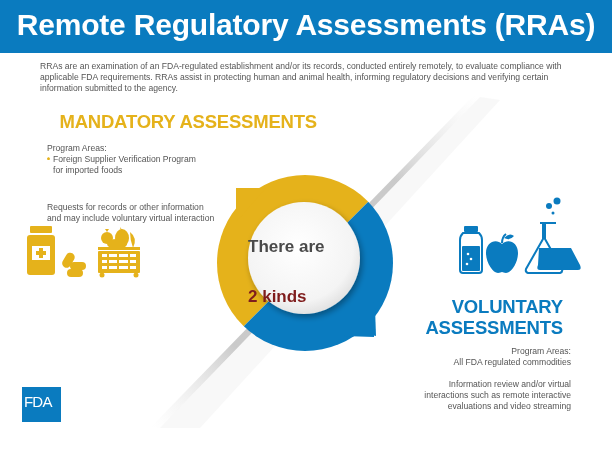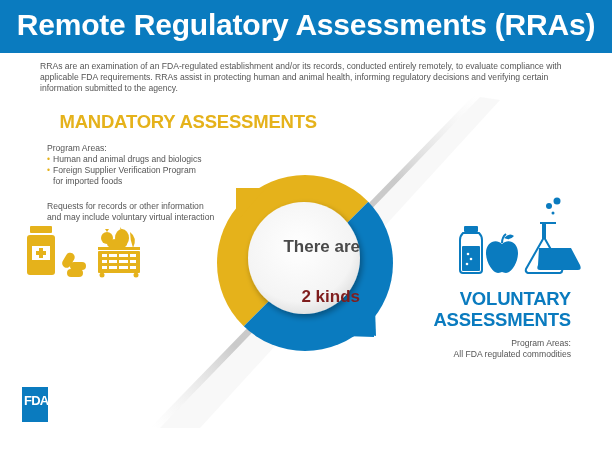--- a/index.html
+++ b/index.html
@@ -8,32 +8,32 @@
   .header h1 { margin:0; position:absolute; left:0; right:0; top:8px; text-align:center; color:#fff; font-size:30px; font-weight:bold; letter-spacing:-0.2px; }
   .intro { position:absolute; left:40px; width:532px; top:61px; text-align:left; font-size:8.1px; line-height:10.6px; color:#555; }
   .diag { position:absolute; left:0; top:0; width:612px; height:450px; pointer-events:none; }
   .mand { position:absolute; left:47px; top:111px; width:270px; }
   .mand h2 { margin:0; color:#e5b21b; font-size:18.5px; font-weight:bold; letter-spacing:-0.2px;text-align:right; }
   .txt { font-size:8.6px; line-height:11px; color:#555; }
   .mand .areas { margin-top:10px; }
   .mand ul { list-style:none; margin:0; padding:0; }
   .mand li { position:relative; padding-left:6px; }
   .mand li .bullet { position:absolute; left:0; top:0; color:#e5b21b; }
-  .mand .req { margin-top:14px; }
+  .mand .req { margin-top:26px; }
   .icons-left { position:absolute; left:25px; top:226px; }
   .ring { position:absolute; left:0; top:0; }
-  .center-text { position:absolute; left:248px; width:112px; top:236px; text-align:right; font-weight:bold; font-size:17px; line-height:22px; }
+  .center-text { position:absolute; left:248px; width:112px; top:236px; text-align:left; font-weight:bold; font-size:17px; line-height:22px; }
   .center-text .l1 { color:#4a4a4a; display:block; }
   .center-text .l2 { color:#7f1d1d; display:block;margin-top:28px; }
   .icons-right { position:absolute; left:458px; top:196px; }
   .vol { position:absolute; right:41px; top:288px; text-align:right; width:250px; }
-  .vol h2 { margin:0; color:#0a7bbf; font-size:18.5px; font-weight:bold; line-height:21px; letter-spacing:-0.2px; }
+  .vol h2 { margin:8px; color:#0a7bbf; font-size:18.5px; font-weight:bold; line-height:21px; letter-spacing:-0.2px; }
   .vol .areas { margin-top:8px; }
   .vol .info { margin-top:11px; }
-  .fda { position:absolute; left:22px; top:387px; width:26px; height:35px; background:#0a7bbf; color:#fff; font-weight:bold; font-size:13px; letter-spacing:-0.8px; }
+  .fda { position:absolute; left:22px; top:387px; width:39px; height:35px; background:#0a7bbf; color:#fff; font-weight:normal; font-size:15px; letter-spacing:-0.8px; }
   .fda span { position:absolute; left:2px; top:6px; }
 </style>
 </head>
 <body>
 
 <div class="header">
   <h1>Remote Regulatory Assessments (RRAs)</h1>
 </div>
 
 <div class="intro txt">RRAs are an examination of an FDA-regulated establishment and/or its records, conducted entirely remotely, to evaluate compliance with applicable FDA requirements. RRAs assist in protecting human and animal health, informing regulatory decisions and verifying certain information submitted to the agency.</div>
@@ -103,21 +103,20 @@
   <span class="l2">2 kinds</span>
 </div>
 
 <div class="mand">
   <h2>MANDATORY ASSESSMENTS</h2>
   <div class="areas txt">
     <div>Program Areas:</div>
     <ul>
       <li>
         <span class="bullet">•</span>
-        <span>Human and animal drugs and biologics</span>
       </li>
       <li>
         <span class="bullet">•</span>
         <span>Foreign Supplier Verification Program</span><br>
         <span>for imported foods</span>
       </li>
     </ul>
   </div>
   <div class="req txt">
     <span>Requests for records or other information</span><br>
@@ -183,17 +182,22 @@
 
 <div class="vol">
   <h2>
     <span>VOLUNTARY</span><br>
     <span>ASSESSMENTS</span>
   </h2>
   <div class="areas txt">
     <span>Program Areas:</span><br>
     <span>All FDA regulated commodities</span>
   </div>
+  <div class="info txt">
+    <span>Information review and/or virtual</span><br>
+    <span>interactions such as remote interactive</span><br>
+    <span>evaluations and video streaming</span>
+  </div>
 </div>
 
 <div class="fda">
   <span>FDA</span>
 </div>
 
 </body></html>

